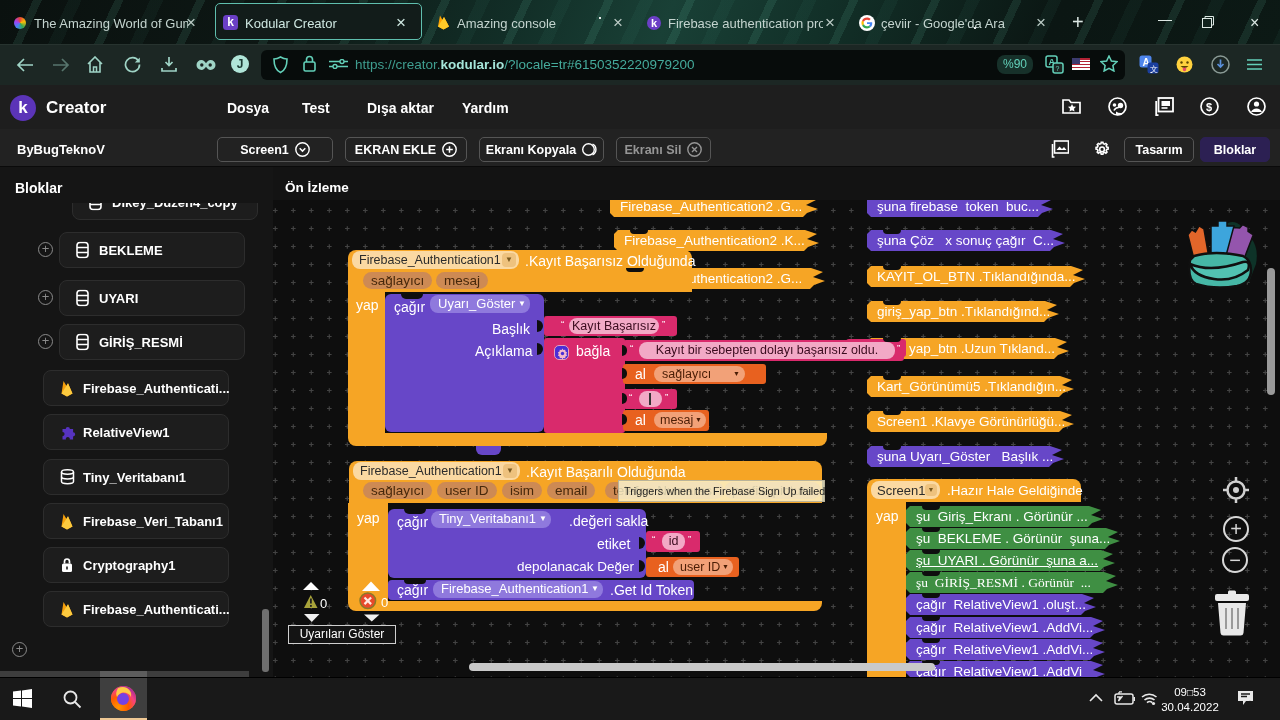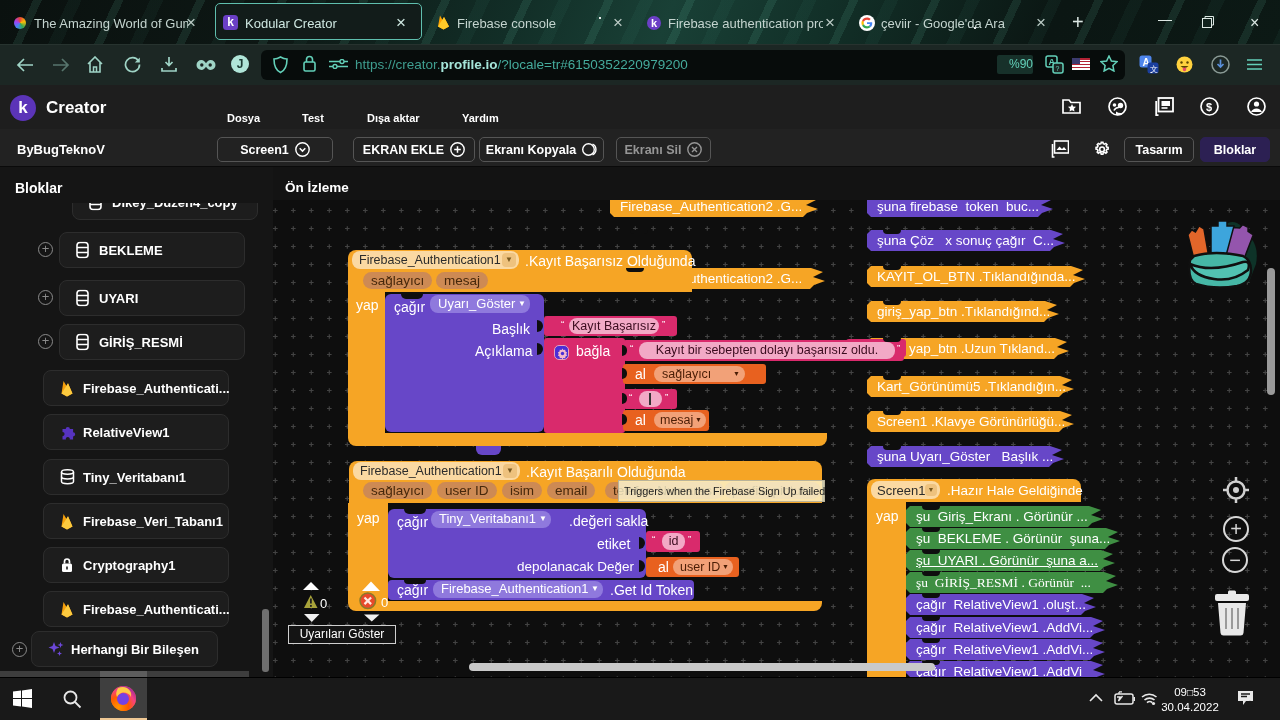--- a/index.html
+++ b/index.html
@@ -29,21 +29,21 @@
   .tab-x { position:absolute; top:13px; font-size:17px; color:#bccbc6; }
   #activetab { left:215px; top:3px; width:207px; height:37px; background:#121c1a; border:1px solid #5fbfae; border-radius:5px; }
   .winbtn { position:absolute; top:14px; color:#dde8e4; font-size:14px; }
 
   
   #navbar { left:0; top:44px; width:1280px; height:41px; background:#1c2724; border-top:1px solid #27332f; }
   #urlbar { left:261px; top:50px; width:864px; height:30px; background:#070c0b; border-radius:6px; }
 
   
   #khead { left:0; top:85px; width:1280px; height:44px; background:#1e1e1e; }
-  .kmenu { position:absolute; top:15px; font-size:11px; font-weight:bold; color:#fff;margin-top:12px; }
+  .kmenu { position:absolute; top:15px; font-size:14px; font-weight:bold; color:#fff; }
   .hico { position:absolute; top:97px; }
 
   
   #ktool { left:0; top:129px; width:1280px; height:38px; background:#222222; border-bottom:1px solid #0a0a0a; }
   .tbtn { position:absolute; top:137px; height:25px; border:1px solid #555; border-radius:5px; color:#fff;
           font-size:12.5px; font-weight:bold; display:flex; align-items:center; justify-content:center; gap:6px; }
 
   
   #sidebar { left:0; top:167px; width:273px; height:510px; background:#151515; overflow:hidden; }
   .sitem { position:absolute; height:36px; background:#1d1d1d; border:1px solid #2d2d2d; border-radius:8px;
@@ -79,21 +79,21 @@
 <div class="tab-x" style="left:186px;">×</div>
 <div id="activetab" class="abs"></div>
 <div class="abs" style="left:223px;top:15px;width:15px;height:15px;border-radius:3.5px;background:#6b3fc6;color:#fff;font-size:12px;font-weight:bold;text-align:center;line-height:15px;">k</div>
 <div class="tab-title" style="left:245px;color:#cfe8e2;">Kodular Creator</div>
 <div class="tab-x" style="left:396px;color:#cfe8e2;">×</div>
 
 <svg class="abs" style="left:437px;top:14px;" width="13" height="16" viewBox="0 0 13 16">
     <path d="M1 12.5 3 1.5 5.5 6 7 3l5 9.5-5.5 3z" fill="#ffa000"></path>
     <path d="M1 12.5 7 3l5 9.5-5.5 3z" fill="#ffca28"></path>
   </svg>
-<div class="tab-title" style="left:457px;">Firebase console</div>
+<div class="tab-title" style="left:457px;">Amazing console</div>
 <div class="tab-x" style="left:613px;">×</div>
 
 <div class="abs" style="left:647px;top:16px;width:14px;height:14px;border-radius:50%;background:#6b3fc6;color:#fff;font-size:11px;font-weight:bold;text-align:center;line-height:14px;">k</div>
 <div class="tab-title" style="left:668px;width:155px;">Firebase authentication probl</div>
 <div class="tab-x" style="left:825px;">×</div>
 
 <div class="abs" style="left:859px;top:15px;width:16px;height:16px;border-radius:50%;background:#fff;"></div>
 <svg class="abs" style="left:861px;top:17px;" width="12" height="12" viewBox="0 0 48 48">
     <path fill="#4285F4" d="M45 24.5c0-1.6-.1-2.7-.4-4H24v7.5h12a10.6 10.6 0 0 1-4.5 7l7 5.4C42.6 36.7 45 31.2 45 24.5z"></path>
     <path fill="#34A853" d="M24 46c5.9 0 10.9-2 14.5-5.6l-7-5.4c-2 1.4-4.5 2.2-7.5 2.2-5.8 0-10.7-3.9-12.4-9.2l-7.3 5.6C7.9 40.9 15.4 46 24 46z"></path>
@@ -142,22 +142,22 @@
   </svg>
 <svg class="abs" style="left:303px;top:55px;" width="13" height="17" viewBox="0 0 13 17">
     <rect x="1" y="7" width="11" height="9" rx="1.5" fill="none" stroke="#63d0b9" stroke-width="1.6"></rect>
     <path d="M3.5 7V4.5a3 3 0 0 1 6 0V7" fill="none" stroke="#63d0b9" stroke-width="1.6"></path>
   </svg>
 <svg class="abs" style="left:329px;top:59px;" width="19" height="10" viewBox="0 0 19 10">
     <path d="M0 2.5h11M15 2.5h4M0 7.5h4M8 7.5h11" stroke="#63d0b9" stroke-width="1.5"></path>
     <circle cx="13" cy="2.5" r="2" fill="none" stroke="#63d0b9" stroke-width="1.4"></circle>
     <circle cx="6" cy="7.5" r="2" fill="none" stroke="#63d0b9" stroke-width="1.4"></circle>
   </svg>
-<div class="abs" style="left:355px;top:57px;font-size:13.5px;color:#3f9e90;">https://creator.<span style="color:#a5e6da;font-weight:bold;">profile.io</span><span style="color:#45ab9c;">/?locale=tr#6150352220979200</span></div>
-<div class="abs" style="left:997px;top:55px;width:36px;height:19px;background:#17312a;border-radius:2px;color:#63d0b9;font-size:12px;text-align:right;line-height:19px;">%90</div>
+<div class="abs" style="left:355px;top:57px;font-size:13.5px;color:#3f9e90;">https://creator.<span style="color:#a5e6da;font-weight:bold;">kodular.io</span><span style="color:#45ab9c;">/?locale=tr#6150352220979200</span></div>
+<div class="abs" style="left:997px;top:55px;width:36px;height:19px;background:#17312a;border-radius:8px;color:#63d0b9;font-size:12px;text-align:center;line-height:19px;">%90</div>
 <svg class="abs" style="left:1045px;top:55px;" width="19" height="19" viewBox="0 0 19 19">
     <rect x="1" y="1" width="11" height="11" rx="2" fill="none" stroke="#63d0b9" stroke-width="1.5"></rect>
     <text x="3.5" y="10" font-size="9" font-weight="bold" fill="#63d0b9" font-family="Liberation Sans">A</text>
     <rect x="8" y="8" width="10" height="10" rx="2" fill="#1a2421" stroke="#63d0b9" stroke-width="1.5"></rect>
     <text x="10.5" y="16" font-size="7" fill="#63d0b9" font-family="Liberation Sans">?</text>
   </svg>
 <div class="abs" style="left:1072px;top:58px;width:18px;height:12px;background:repeating-linear-gradient(#b22234 0 1.5px,#fff 1.5px 3px);"></div>
 <div class="abs" style="left:1072px;top:58px;width:8px;height:6px;background:#3c3b6e;"></div>
 <svg class="abs" style="left:1100px;top:55px;" width="18" height="17" viewBox="0 0 18 17">
     <path d="M9 1l2.4 5 5.6.7-4.1 3.8 1 5.5L9 13.3 4.1 16l1-5.5L1 6.7 6.6 6z" fill="none" stroke="#63d0b9" stroke-width="1.5"></path>
@@ -216,21 +216,21 @@
     <circle cx="9.5" cy="7" r="2.6" fill="#fff"></circle>
     <path d="M4 15a6 6 0 0 1 11 0z" fill="#fff"></path>
   </svg>
 
 <div id="ktool" class="abs"></div>
 <div class="abs" style="left:17px;top:142px;font-size:13px;font-weight:bold;color:#fff;">ByBugTeknoV</div>
 <div class="tbtn" style="left:217px;width:116px;">Screen1 <svg width="15" height="15" viewBox="0 0 15 15">
       <circle cx="7.5" cy="7.5" r="6.7" fill="none" stroke="#fff" stroke-width="1.4"></circle>
       <path d="M4.7 6.3 7.5 9.1 10.3 6.3" fill="none" stroke="#fff" stroke-width="1.5"></path>
     </svg></div>
-<div class="tbtn" style="left:345px;width:122px;margin-left:8px;">EKRAN EKLE <svg width="15" height="15" viewBox="0 0 15 15">
+<div class="tbtn" style="left:345px;width:122px;">EKRAN EKLE <svg width="15" height="15" viewBox="0 0 15 15">
       <circle cx="7.5" cy="7.5" r="6.7" fill="none" stroke="#fff" stroke-width="1.4"></circle>
       <path d="M7.5 4.2v6.6M4.2 7.5h6.6" stroke="#fff" stroke-width="1.5"></path>
     </svg></div>
 <div class="tbtn" style="left:479px;width:125px;">Ekranı Kopyala <svg width="15" height="15" viewBox="0 0 15 15">
       <circle cx="6.5" cy="7.5" r="5.8" fill="none" stroke="#fff" stroke-width="1.4"></circle>
       <path d="M10.5 2.2a5.8 5.8 0 0 1 0 10.6" fill="none" stroke="#fff" stroke-width="1.4"></path>
     </svg></div>
 <div class="tbtn" style="left:616px;width:95px;color:#969696;">Ekranı Sil <svg width="15" height="15" viewBox="0 0 15 15">
       <circle cx="7.5" cy="7.5" r="6.7" fill="none" stroke="#969696" stroke-width="1.4"></circle>
       <path d="M5 5l5 5M10 5l-5 5" stroke="#969696" stroke-width="1.4"></path>
@@ -286,25 +286,20 @@
       </svg>Firebase_Veri_Tabanı1</div>
   <div class="sitem" style="left:43px;top:380px;width:186px;"><svg class="sico" width="14" height="16" viewBox="0 0 14 16">
         <rect x="2" y="6.5" width="10" height="8.5" rx="1.5" fill="#fff"></rect>
         <path d="M4.5 6.5V4.5a2.5 2.5 0 0 1 5 0v2" fill="none" stroke="#fff" stroke-width="1.7"></path>
         <rect x="6.2" y="9.5" width="1.6" height="3" fill="#1d1d1d"></rect>
       </svg>Cryptography1</div>
   <div class="sitem" style="left:43px;top:424px;width:186px;"><svg class="sico" width="14" height="18" viewBox="0 0 14 18">
         <path d="M1.5 14.5 3.5 2l3 5L8 4.2l4.5 10.3L7 17.5z" fill="#f6a00c"></path>
         <path d="M1.5 14.5 8 4.2l4.5 10.3L7 17.5z" fill="#fcca3f"></path>
       </svg>Firebase_Authenticati...</div>
-  <div class="sitem" style="left:31px;top:464px;width:187px;"><svg class="sico" width="17" height="17" viewBox="0 0 17 17">
-        <path d="M6 1.5 7.5 5.5 11.5 7 7.5 8.5 6 12.5 4.5 8.5 .5 7 4.5 5.5z" fill="#6c47d8"></path>
-        <path d="M12.5 1.5 13.3 3.7 15.5 4.5 13.3 5.3 12.5 7.5 11.7 5.3 9.5 4.5 11.7 3.7z" fill="#6c47d8"></path>
-        <path d="M11.5 10.5 12.2 12.3 14 13 12.2 13.7 11.5 15.5 10.8 13.7 9 13 10.8 12.3z" fill="#6c47d8"></path>
-      </svg>Herhangi Bir Bileşen</div>
   <div class="plusc" style="left:12px;top:475px;">+</div>
 
   <div style="position:absolute;left:262px;top:442px;width:7px;height:63px;background:#6f6f6f;border-radius:3px;"></div>
   <div style="position:absolute;left:0;top:504px;width:249px;height:7px;background:#3d3d3d;"></div>
   <div style="position:absolute;left:100px;top:504px;width:47px;height:7px;background:#5d5d5d;"></div>
   <div style="position:absolute;left:0;top:0;width:273px;height:36px;background:#151515;"></div>
   <div style="position:absolute;left:15px;top:13px;font-size:14px;font-weight:bold;color:#fff;">Bloklar</div>
 </div>
 
 <div id="preview" class="abs"></div>
@@ -313,20 +308,21 @@
   <svg width="1007" height="477" style="position:absolute;left:0;top:0;">
     <defs>
         <pattern id="g" width="18" height="18" patternUnits="userSpaceOnUse" x="11" y="1">
       <path d="M7 9.5h4.6M9.3 7.2v4.6" stroke="#434343" stroke-width="1.15"></path>
     </pattern>
       </defs>
     <rect width="1007" height="477" fill="url(#g)"></rect>
   </svg>
 
   <div class="collapsed orange" style="left:337px;top:-4px;width:208px;">Firebase_Authentication2 .G...</div>
+  <div class="collapsed orange" style="left:341px;top:30px;width:205px;">Firebase_Authentication2 .K...</div>
   <div class="collapsed orange" style="left:337px;top:68px;width:215px;">Firebase_Authentication2 .G...</div>
   <div class="abs" style="left:203px;top:240px;width:25px;height:15px;background:#6747c8;border-radius:0 0 6px 6px;"></div>
 
   <div class="collapsed purple" style="left:594px;top:30px;width:198px;">şuna Çöz&nbsp;&nbsp; x sonuç çağır&nbsp; C...</div>
   <div class="collapsed purple" style="left:594px;top:-4px;width:186px;">şuna firebase&nbsp; token&nbsp; buc...</div>
   <div class="collapsed orange" style="left:594px;top:66px;width:218px;">KAYIT_OL_BTN .Tıklandığında...</div>
   <div class="collapsed orange" style="left:594px;top:101px;width:192px;">giriş_yap_btn .Tıklandığınd...</div>
   <div class="collapsed orange" style="left:594px;top:138px;width:202px;padding-left:42px;">yap_btn .Uzun Tıkland...</div>
   <div class="abs" style="left:573px;top:139px;width:60px;height:18px;background:#d92a6c;border-radius:3px;">
      <span style="position:absolute;left:4px;top:1px;width:40px;height:15px;background:#f2a9c6;border-radius:7px;color:#3a0b1e;font-size:12px;text-align:center;">oldu.</span>

